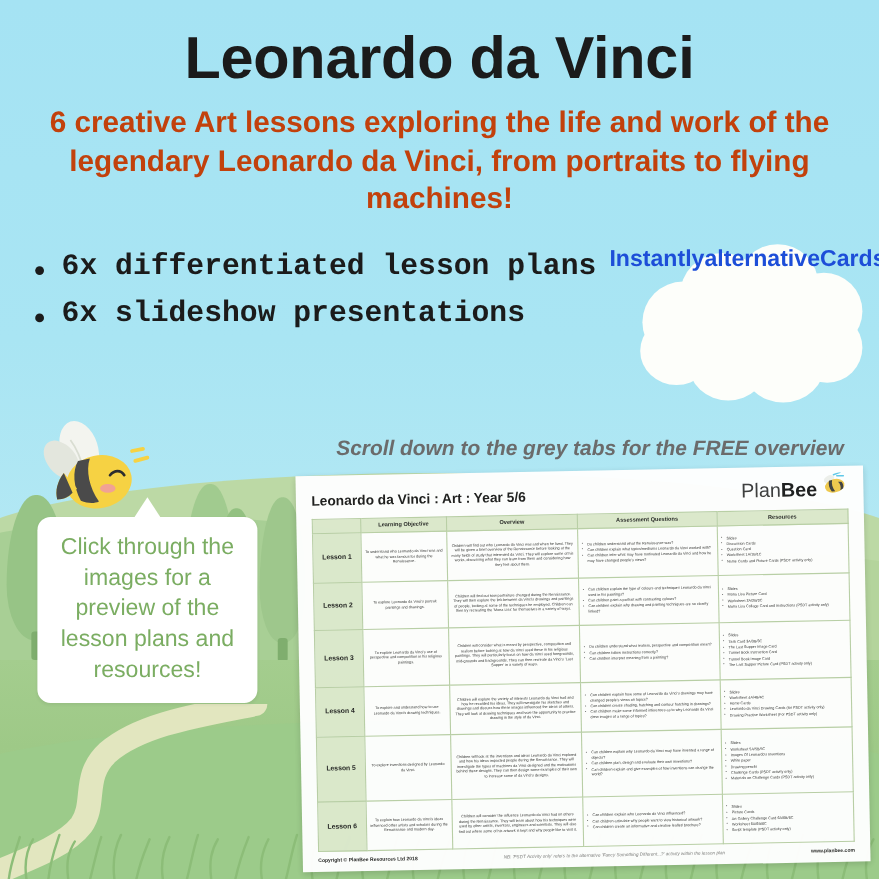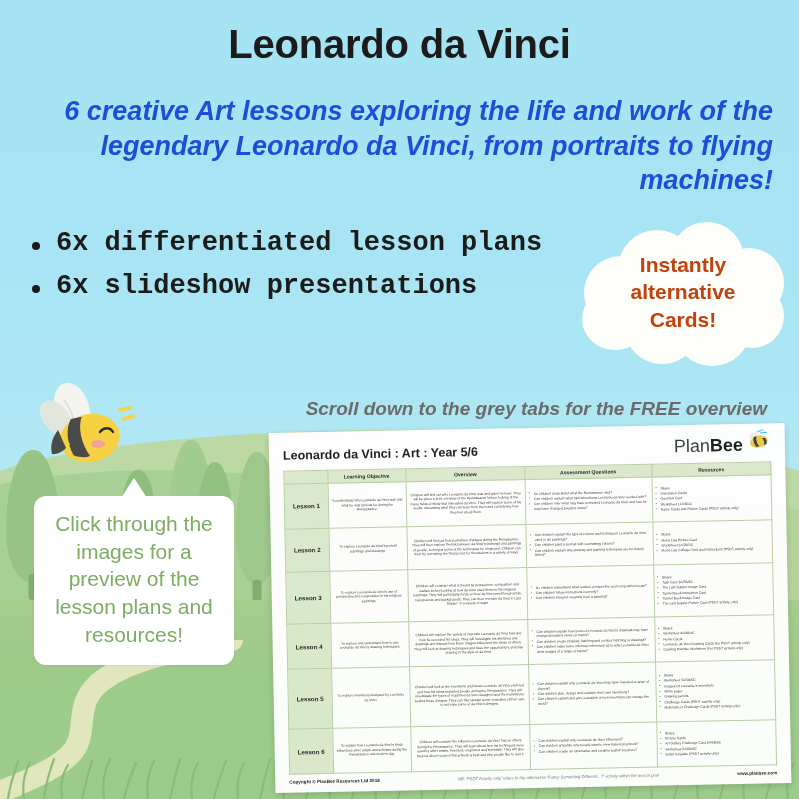--- a/index.html
+++ b/index.html
@@ -62,29 +62,28 @@
 
   .grass-strip {
     position: absolute; left: 0; right: 0; bottom: 0; height: 46px;
     overflow: hidden;
   }
 
   
   .title {
     position: absolute; left: 0; right: 0; top: 22px;
     text-align: center;
-    font-size: 40px; font-weight: 700; color: #1b1b1b;
+    font-size: 54px; font-weight: 700; color: #1b1b1b;
     letter-spacing: -0.2px;
   }
   .subtitle {
     position: absolute; left: 26px; right: 26px; top: 94px;
-    text-align: right;
-    font-size: 27px; font-weight: 700; color: #1d4ed8;
+    text-align: center;
+    font-size: 27px; font-weight: 700; color: #c2410c;
     line-height: 1.28;
-    font-style: italic;
   }
   .bullets {
     position: absolute; left: 24px; top: 228px;
     font-size: 27px; font-weight: 700; color: #1b1b1b;
     list-style: none;
   }
   .bullets li {
     position: relative; padding-left: 32px; margin-bottom: 11px;
     line-height: 1.18;
     font-family: Liberation Mono, monospace;
@@ -95,28 +94,28 @@
     width: 8px; height: 8px; border-radius: 50%; background: #1b1b1b;
   }
 
   
   .cloud-callout {
     position: absolute; left: 578px; top: 222px; width: 210px; height: 140px;
   }
   .cloud-callout .puff { position: absolute; background: #fdfefa; border-radius: 50%; }
   .cloud-callout .txt {
     position: absolute; inset: 0;
-    display: flex; flex-direction: column; justify-content: center; align-items: center;
-    font-size: 21px; font-weight: 700; color: #c2410c; text-align: center;
+    display: flex; flex-direction: row; justify-content: center; align-items: flex-start;
+    font-size: 21px; font-weight: 700; color: #1d4ed8; text-align: center;
     line-height: 1.3; z-index: 3;
   }
 
   
   .bubble {
-    position: absolute; left: 34px; top: 496px; width: 200px;
+    position: absolute; left: 34px; top: 470px; width: 200px;
     background: #ffffff; border-radius: 12px;
     padding: 14px 10px 16px;
     text-align: center;
     font-size: 21px; font-weight: 400; color: #7bad62;
     line-height: 1.32;
     box-shadow: 0 1px 3px rgba(0,0,0,0.06);
     z-index: 6;
   }
   .bubble::before {
     content: "";

